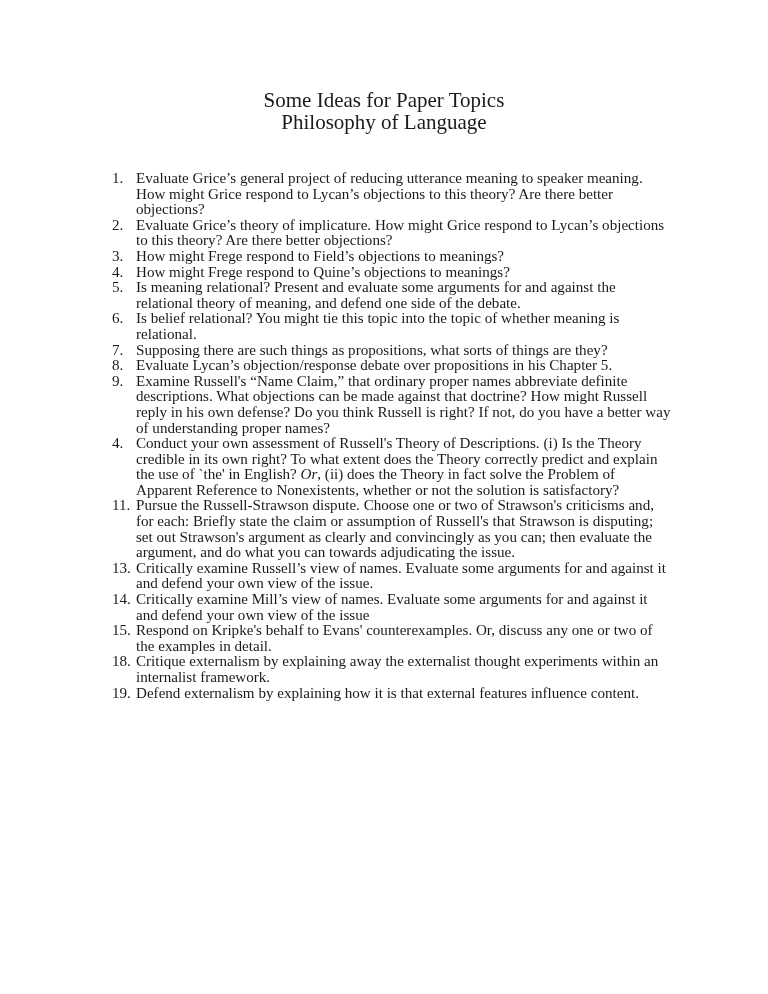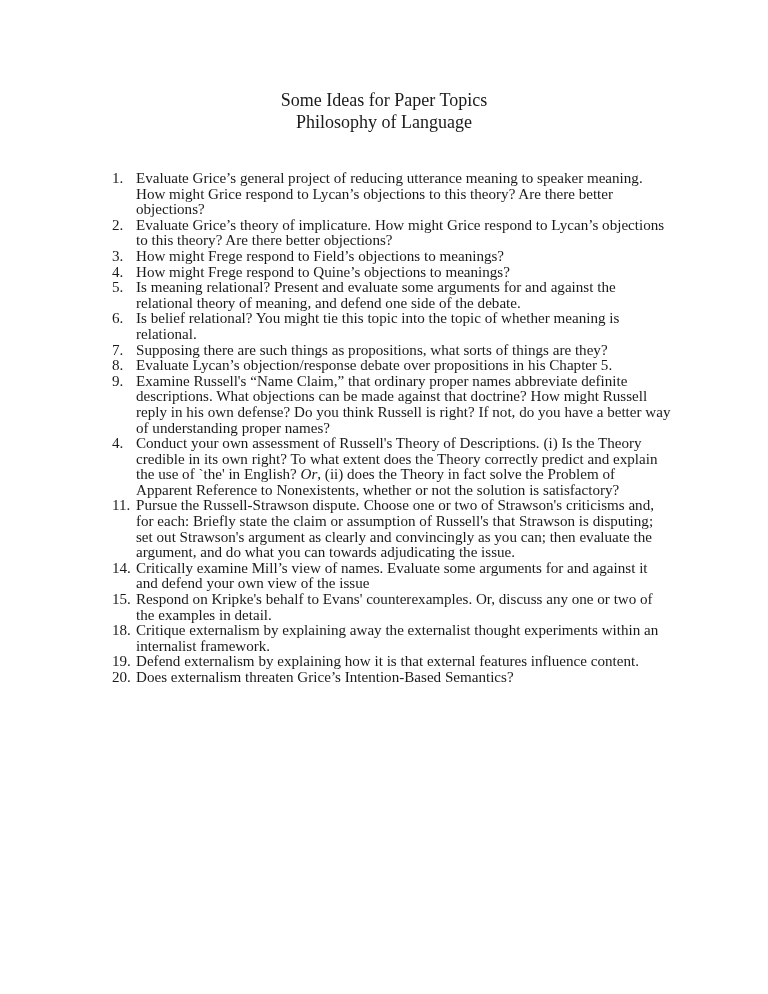--- a/index.html
+++ b/index.html
@@ -1,20 +1,20 @@
 <!DOCTYPE html>
 <html><head>
   <meta charset="utf-8">
   <style>
     html, body { margin: 0; padding: 0; background: #ffffff; }
     body { width: 768px; height: 994px; position: relative; overflow: hidden;
       font-family: "Liberation Serif", "DejaVu Serif", serif; color: #1a1a1a; }
     .page { position: absolute; left: 0; top: 0; width: 768px; height: 994px; }
     .title-block { position: absolute; top: 89px; left: 0; width: 768px; text-align: center;
-      font-size: 18px; line-height: 22px; }
+      font-size: 21px; line-height: 22px; }
     .list { position: absolute; top: 171px; left: 112px; width: 560px; margin: 0; padding: 0;
       list-style: none; font-size: 15.1px; line-height: 15.6px; }
     .item { display: flex; align-items: flex-start; }
     .num { width: 24px; flex: 0 0 24px; }
     .text { flex: 1 1 auto; }
     .text em { }
   </style>
 </head>
 <body>
 
@@ -63,33 +63,33 @@
       </li>
     <li class="item">
         <span class="num">4.</span>
         <span class="text"><span>Conduct your own assessment of Russell's Theory of Descriptions.  (i) Is the Theory credible in its own right?  To what extent does the Theory correctly predict and explain the use of `the' in English?  </span><em>Or</em><span>, (ii) does the Theory in fact solve the Problem of Apparent Reference to Nonexistents, whether or not the solution is satisfactory?</span></span>
       </li>
     <li class="item">
         <span class="num">11.</span>
         <span class="text">Pursue the Russell-Strawson dispute.  Choose one or two of Strawson's criticisms and, for each:  Briefly state the claim or assumption of Russell's that Strawson is disputing; set out Strawson's argument as clearly and convincingly as you can; then evaluate the argument, and do what you can towards adjudicating the issue.</span>
       </li>
     <li class="item">
+        <span class="num">13.</span>
+        <span class="text">Critically examine Russell’s view of names. Evaluate some arguments for and against it and defend your own view of the issue.</span>
+      </li>
+    <li class="item">
         <span class="num">14.</span>
         <span class="text">Critically examine Mill’s view of names. Evaluate some arguments for and against it and defend your own view of the issue</span>
       </li>
     <li class="item">
         <span class="num">15.</span>
         <span class="text">Respond on Kripke's behalf to Evans' counterexamples.  Or, discuss any one or two of the examples in detail.</span>
       </li>
     <li class="item">
         <span class="num">18.</span>
         <span class="text">Critique externalism by explaining away the externalist thought experiments within an internalist framework.</span>
       </li>
     <li class="item">
         <span class="num">19.</span>
         <span class="text">Defend externalism by explaining how it is that external features influence content.</span>
       </li>
-    <li class="item">
-        <span class="num">20.</span>
-        <span class="text">Does externalism threaten Grice’s Intention-Based Semantics?</span>
-      </li>
   </ol>
 </div>
 
 </body></html>

